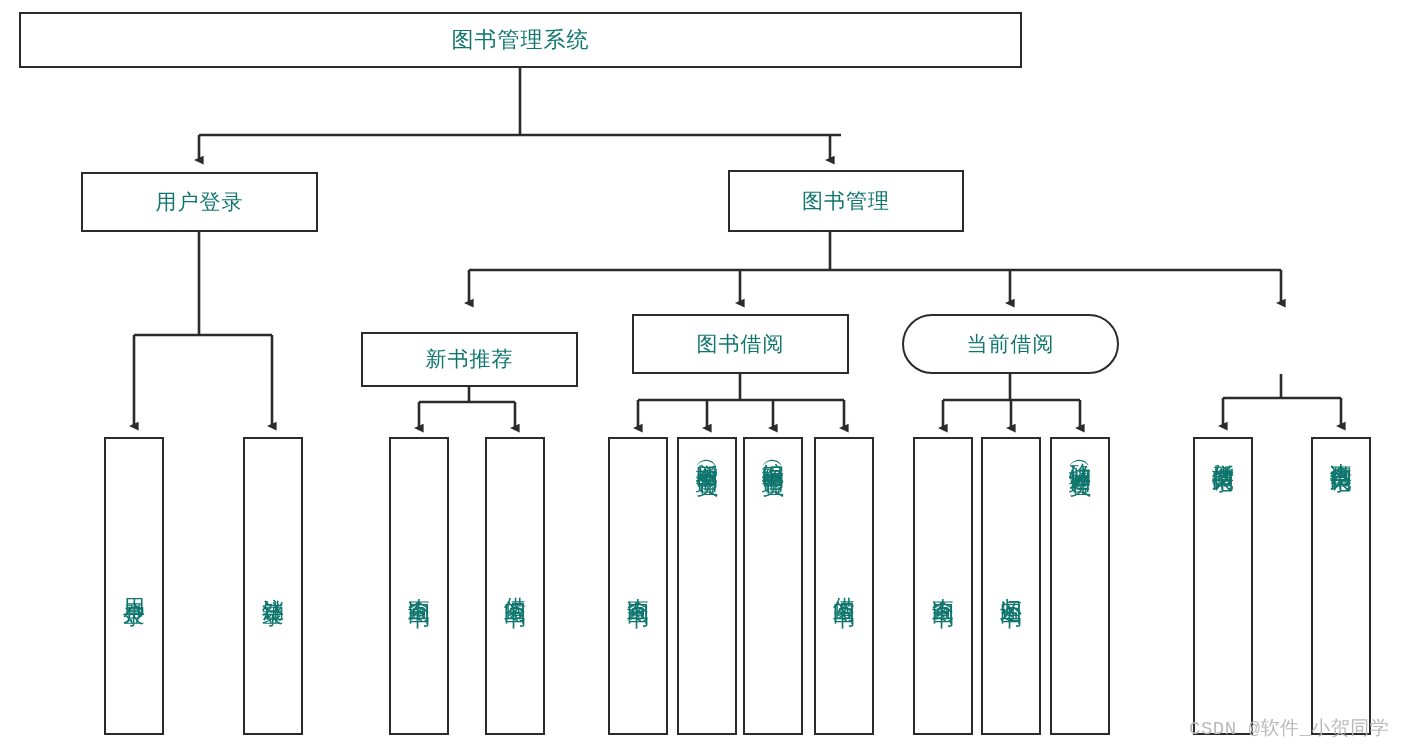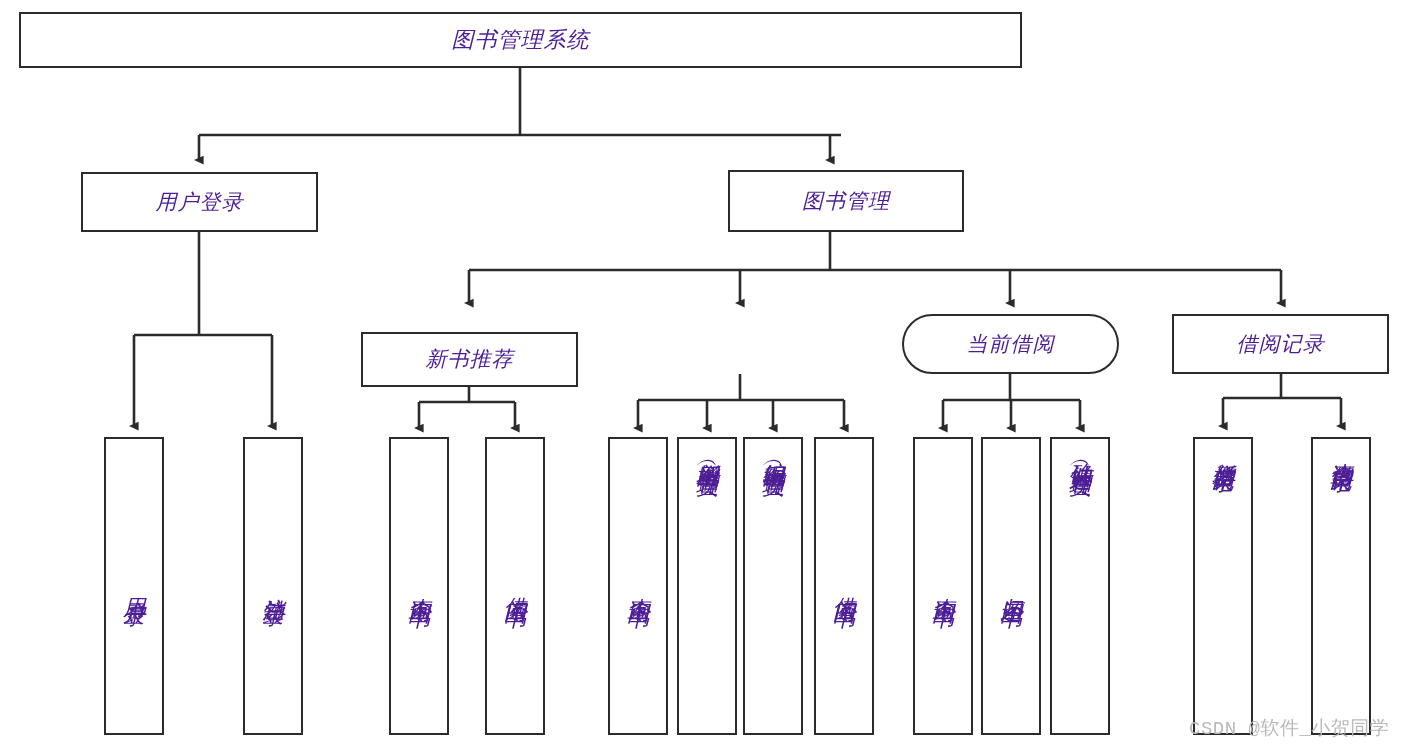--- a/index.html
+++ b/index.html
@@ -26,23 +26,22 @@
     pointer-events: none;
   }
   .node {
     position: absolute;
     box-sizing: border-box;
     border: 2.5px solid #2b2b2b;
     background: #ffffff;
     display: flex;
     align-items: center;
     justify-content: center;
-    color: #4c1d95;
+    color: #0f766e;
     line-height: 1.18;
-    font-style: italic;
   }
   .node.horiz {
     font-size: 21px;
     letter-spacing: 1px;
     text-align: center;
   }
   .node.root {
     font-size: 22px;
   }
   .node.vert {
@@ -121,22 +120,22 @@
       <path d="M1341,398 L1341,426" marker-end="url(#arrow)"></path>
     </g>
   </svg>
 
   <div class="node horiz root" style="left:19px; top:12px; width:1003px; height:56px;">图书管理系统</div>
 
   <div class="node horiz" style="left:81px; top:172px; width:237px; height:60px;">用户登录</div>
   <div class="node horiz" style="left:712px; top:170px; width:236px; height:62px;margin-left:16px;">图书管理</div>
 
   <div class="node horiz" style="left:361px; top:332px; width:217px; height:55px;">新书推荐</div>
+  <div class="node horiz" style="left:632px; top:314px; width:217px; height:60px;">图书借阅</div>
   <div class="node horiz" style="left:902px; top:314px; width:217px; height:60px;border-radius:30px;">当前借阅</div>
-  <div class="node horiz" style="left:1172px; top:314px; width:217px; height:60px;">借阅记录</div>
 
   <div class="node vert" style="left:104px; top:437px; width:60px; height:298px;">用户登录</div>
   <div class="node vert" style="left:243px; top:437px; width:60px; height:298px;">注销登录</div>
 
   <div class="node vert" style="left:389px; top:437px; width:60px; height:298px;">查询图书</div>
   <div class="node vert" style="left:485px; top:437px; width:60px; height:298px;">借阅图书</div>
 
   <div class="node vert" style="left:608px; top:437px; width:60px; height:298px;">查询图书</div>
   <div class="node vert tall" style="left:677px; top:437px; width:60px; height:298px;">新增图书（管理员）</div>
   <div class="node vert tall" style="left:743px; top:437px; width:60px; height:298px;">编辑图书（管理员）</div>

